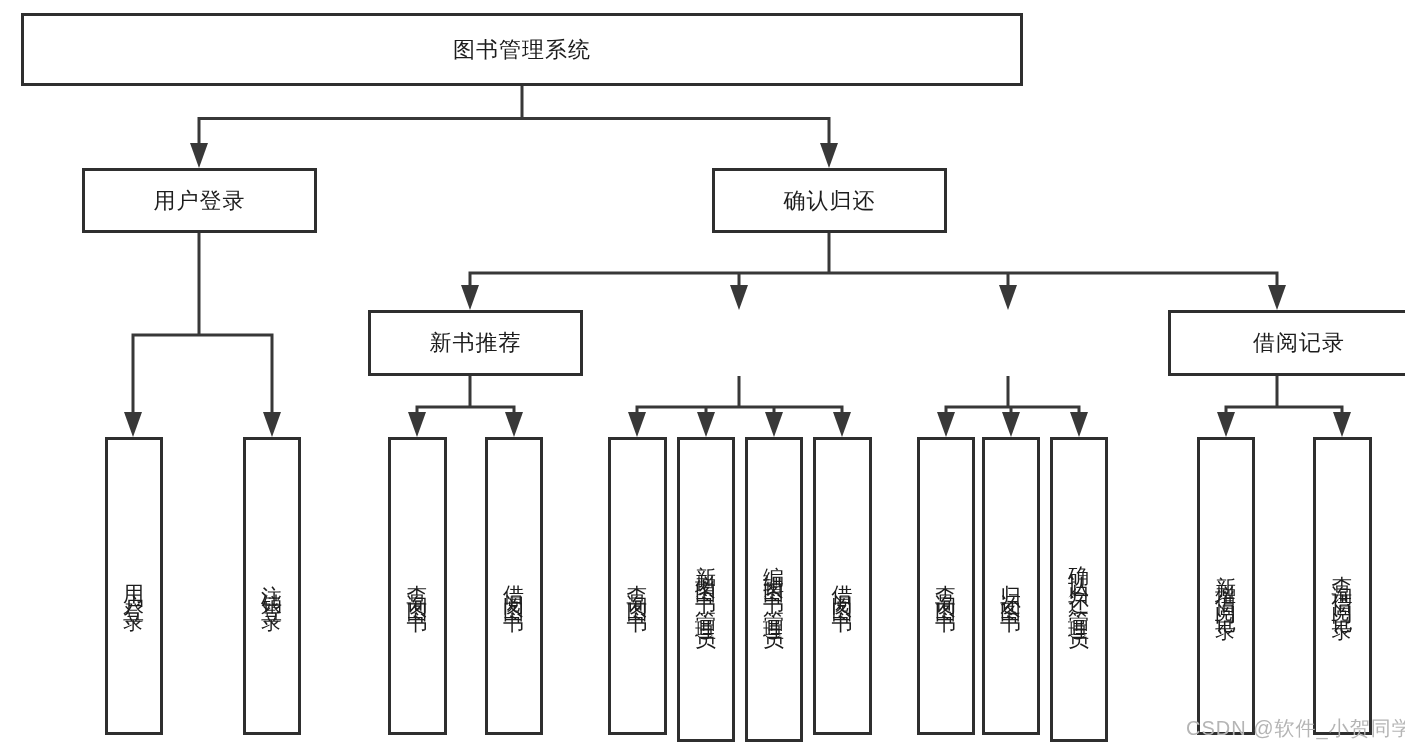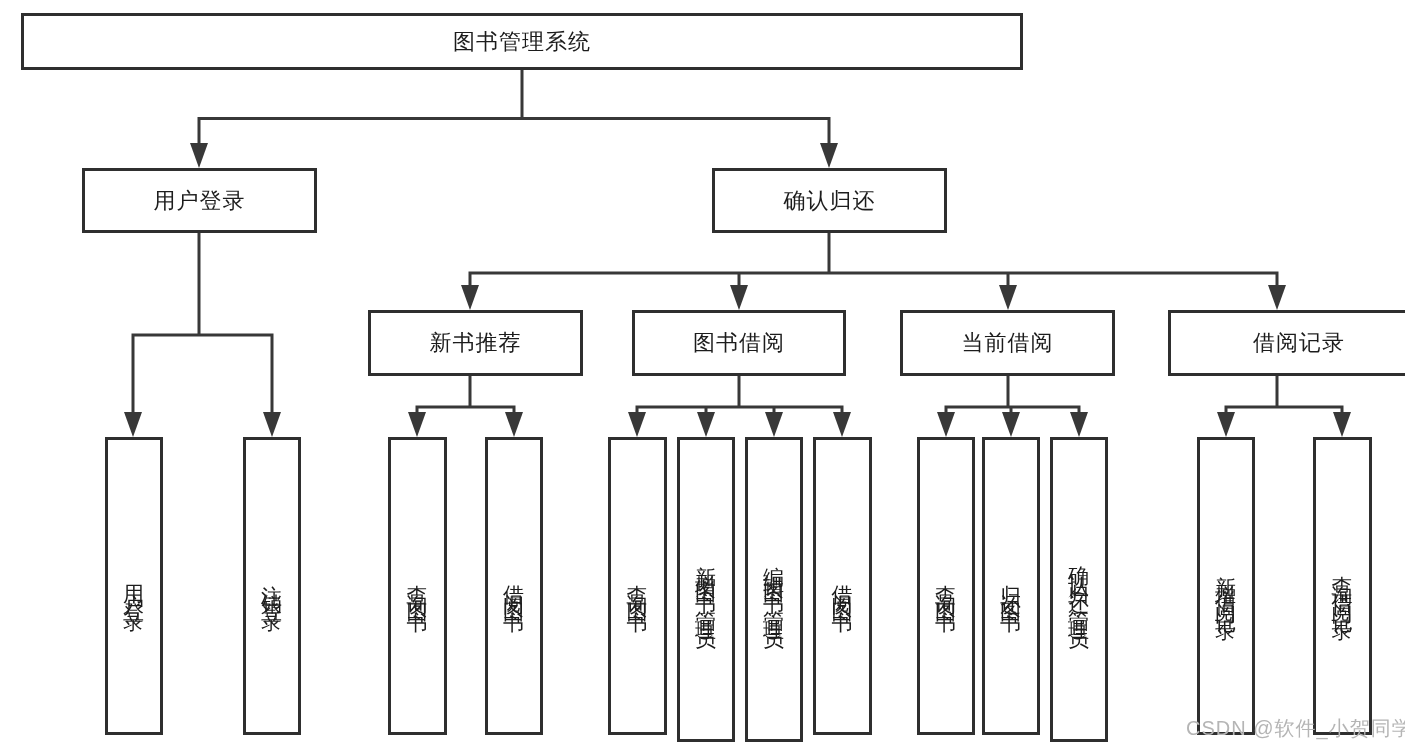--- a/index.html
+++ b/index.html
@@ -84,28 +84,26 @@
       <polygon points="765,412 783,412 774,437"></polygon>
       <polygon points="833,412 851,412 842,437"></polygon>
       <polygon points="937,412 955,412 946,437"></polygon>
       <polygon points="1002,412 1020,412 1011,437"></polygon>
       <polygon points="1070,412 1088,412 1079,437"></polygon>
       <polygon points="1217,412 1235,412 1226,437"></polygon>
       <polygon points="1333,412 1351,412 1342,437"></polygon>
     </g>
   </svg>
 
-  <div class="box h" style="left:21px;top:13px;width:1002px;height:57px">图书管理系统</div>
+  <div class="box h" style="left:21px;top:13px;width:1002px;height:73px">图书管理系统</div>
 
   <div class="box h" style="left:82px;top:168px;width:235px;height:65px">用户登录</div>
   <div class="box h" style="left:712px;top:168px;width:235px;height:65px">确认归还</div>
 
   <div class="box h" style="left:368px;top:310px;width:215px;height:66px">新书推荐</div>
-  <div class="box h" style="left:632px;top:310px;width:214px;height:66px">图书借阅</div>
-  <div class="box h" style="left:900px;top:310px;width:215px;height:66px">当前借阅</div>
   <div class="box h" style="left:1168px;top:310px;width:262px;height:66px">借阅记录</div>
 
   <div class="box v" style="left:105px;top:437px;width:58px;height:298px">用户登录</div>
   <div class="box v" style="left:243px;top:437px;width:58px;height:298px">注销登录</div>
 
   <div class="box v" style="left:388px;top:437px;width:59px;height:298px">查询图书</div>
   <div class="box v" style="left:485px;top:437px;width:58px;height:298px">借阅图书</div>
 
   <div class="box v" style="left:608px;top:437px;width:59px;height:298px">查询图书</div>
   <div class="box v" style="left:677px;top:437px;width:58px;height:305px">新增图书（管理员）</div>

